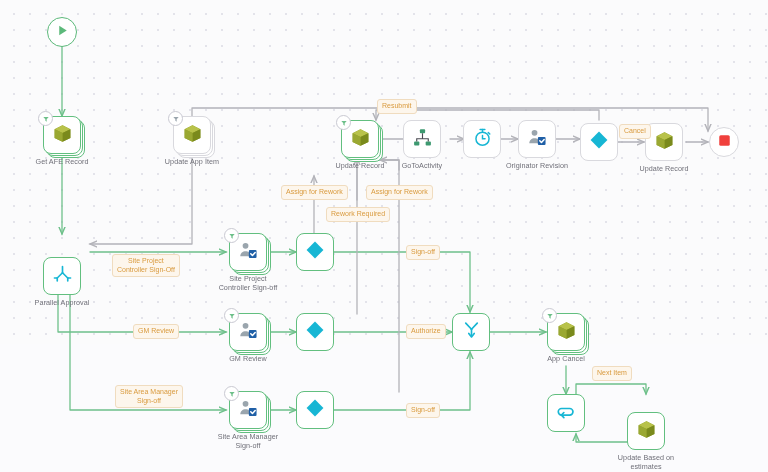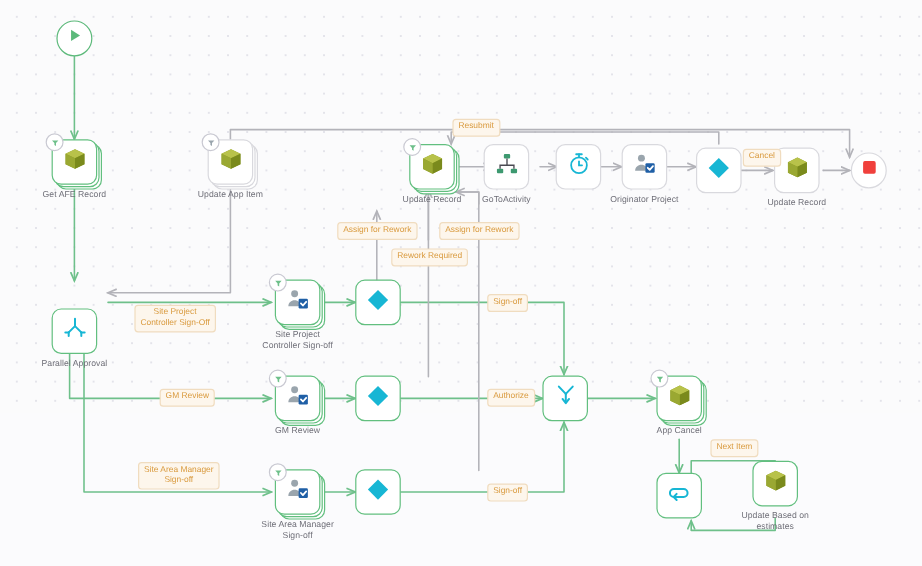--- a/index.html
+++ b/index.html
@@ -330,21 +330,21 @@
     <div class="box">
       <span>
         <svg width="21" height="21" viewBox="0 0 24 24">
           <circle cx="8.6" cy="6.6" r="3.3" fill="#9aa5ad"></circle>
           <path d="M2.6 18.6c0-3.5 2.7-5.8 6-5.8s6 2.3 6 5.8z" fill="#9aa5ad"></path>
           <rect x="12.4" y="11.4" width="8.8" height="9.2" rx="1.2" fill="#1f5fa6"></rect>
           <path d="M14.6 15.8l1.9 2 3.1-3.5" fill="none" stroke="#fff" stroke-width="1.7" stroke-linecap="round" stroke-linejoin="round"></path>
         </svg>
       </span>
     </div>
-    <div class="nlabel">Originator Project</div>
+    <div class="nlabel">Originator Revision</div>
   </div>
 
   <div class="node" style="left:580px;top:123px;">
     <div class="box">
       <span>
         <svg width="22" height="22" viewBox="0 0 24 24">
             <path d="M12 2.8 21.2 12 12 21.2 2.8 12Z" fill="#17b6d4"></path>
           </svg>
       </span>
     </div>
@@ -408,21 +408,21 @@
     <div class="box">
       <span>
         <svg width="21" height="21" viewBox="0 0 24 24" fill="none" stroke="#17b6d4" stroke-width="1.9" stroke-linecap="round" stroke-linejoin="round">
           <path d="M6.4 8.6h9.2a3.8 3.8 0 0 1 0 7.6H6.4a3.8 3.8 0 0 1 0-7.6"></path>
           <path d="M9 13.2 6.2 16.2 9 19"></path>
         </svg>
       </span>
     </div>
   </div>
 
-  <div class="node green" style="left:627px;top:384px;border-radius:10px;">
+  <div class="node green" style="left:627px;top:412px;border-radius:10px;">
     <div class="box">
       <span>
         <svg width="21" height="21" viewBox="0 0 24 24">
           <path d="M12 2.6 21 7v10l-9 4.4L3 17V7z" fill="#8a9a22"></path>
           <path d="M12 2.6 21 7l-9 4.4L3 7z" fill="#b8c24a"></path>
           <path d="M12 11.4 21 7v10l-9 4.4z" fill="#7a8a1c"></path>
           <path d="M12 11.4 3 7v10l9 4.4z" fill="#9aa832"></path>
         </svg>
       </span>
     </div>

